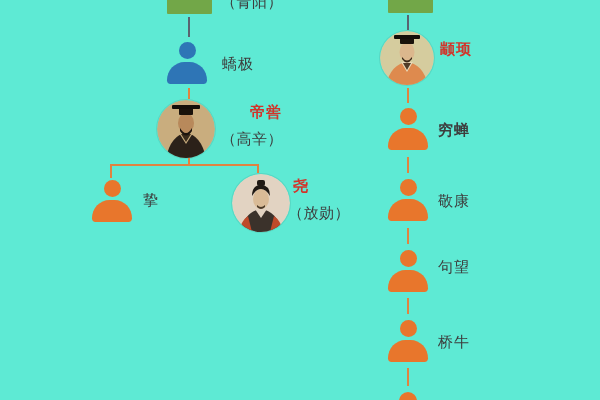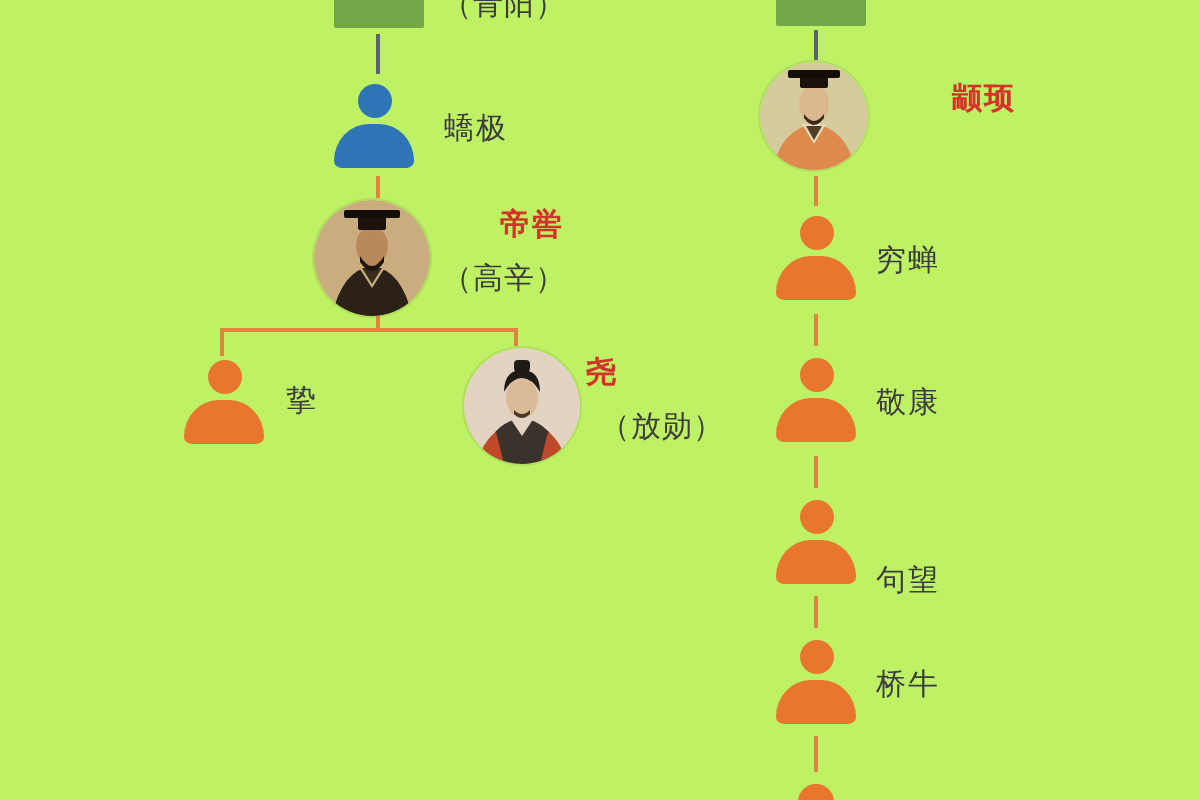--- a/index.html
+++ b/index.html
@@ -1,18 +1,18 @@
 <!DOCTYPE html>
 <html style="--green: #72A748; --blue: #2E75B6; --orange: #E8762C; --red: #D2342A; --line-orange: #E08340; --line-dark: #5A6470; --text: #3D3D3D;"><head>
 <meta charset="utf-8">
 <style>
   * { margin:0; padding:0; box-sizing:border-box; }
   html,body { background:#fff; }
   body { font-family:"Liberation Sans","DejaVu Sans",sans-serif; }
-  #canvas { position:relative; width:600px; height:400px; background:#bef264; overflow:hidden; }
+  #canvas { position:relative; width:600px; height:400px; background:#5eead4; overflow:hidden; }
 
   .greenbox { position:absolute; background:var(--green); border-radius:1px; }
   .vline { position:absolute; width:2px; }
   .vline.orange { background:var(--line-orange); }
   .vline.dark { background:var(--line-dark); }
   .hline { position:absolute; height:2px; background:var(--line-orange); }
 
   .person { position:absolute; width:40px; }
   .person .head { width:17px; height:17px; border-radius:50%; background:currentColor; margin:0 auto; }
   .person .torso { width:40px; height:22px; background:currentColor; margin-top:3px;
@@ -79,63 +79,63 @@
       <path d="M6 58 Q10 46 16 42 L20 58 Z" fill="#BF4A2A"></path>
       <path d="M52 58 Q48 46 42 42 L38 58 Z" fill="#BF4A2A"></path>
       <path d="M23 35 L29 44 L35 35 Z" fill="#E2D3C2"></path>
       <ellipse cx="29" cy="25" rx="8" ry="10" fill="#D9BB97"></ellipse>
       <path d="M20 22 Q20 11 29 11 Q38 11 38 22 Q34 15 29 15 Q24 15 20 22 Z" fill="#201A14"></path>
       <rect x="25" y="6" width="8" height="6" rx="2" fill="#201A14"></rect>
       <path d="M25 31 Q29 35 33 31 L33 33 Q29 37 25 33 Z" fill="#4A3A28"></path>
     </svg>
   </div>
   <div class="name-red" style="left:293px; top:177px;">尧</div>
-  <div class="alias" style="left:300px; top:204px;font-family:Liberation Serif, serif;">（放勋）</div>
+  <div class="alias" style="left:288px; top:204px;font-family:Liberation Serif, serif;">（放勋）</div>
 
   <div class="greenbox" style="left:388px; top:-7px; width:45px; height:20px;"></div>
 
   <div class="vline dark" style="left:407px; top:15px; height:15px;"></div>
 
   <div class="portrait" style="left:380px; top:31px; width:54px; height:54px;">
     <svg viewBox="0 0 54 54" xmlns="http://www.w3.org/2000/svg">
       <circle cx="27" cy="27" r="27" fill="#D5CC9E"></circle>
       <path d="M6 54 Q11 33 27 31 Q43 33 48 54 Z" fill="#DE8A4E"></path>
       <path d="M21 31 L27 41 L33 31 Z" fill="#E8D9B8"></path>
       <path d="M23 32 L27 39 L31 32 Z" fill="#503C28"></path>
       <ellipse cx="27" cy="21" rx="7.5" ry="9.5" fill="#DBB78D"></ellipse>
       <path d="M22 26 Q27 33 32 26 L32 28 Q27 35 22 28 Z" fill="#3A2A1A"></path>
       <rect x="20" y="7" width="14" height="6" rx="1" fill="#1A120B"></rect>
       <rect x="14" y="4" width="26" height="4" rx="1" fill="#140E08"></rect>
     </svg>
   </div>
-  <div class="name-red" style="left:440px; top:40px;margin-left:36px;">颛顼</div>
+  <div class="name-red" style="left:440px; top:40px;">颛顼</div>
 
   <div class="vline orange" style="left:407px; top:88px; height:15px;"></div>
 
   <div class="person orange" style="left:388px; top:108px;">
     <div class="head"></div>
     <div class="torso"></div>
   </div>
-  <div class="label" style="left:438px; top:121px;">穷蝉</div>
+  <div class="label" style="left:438px; top:121px;font-weight:bold;">穷蝉</div>
 
   <div class="vline orange" style="left:407px; top:157px; height:16px;"></div>
 
   <div class="person orange" style="left:388px; top:179px;">
     <div class="head"></div>
     <div class="torso"></div>
   </div>
   <div class="label" style="left:438px; top:192px;">敬康</div>
 
   <div class="vline orange" style="left:407px; top:228px; height:16px;"></div>
 
   <div class="person orange" style="left:388px; top:250px;">
     <div class="head"></div>
     <div class="torso"></div>
   </div>
-  <div class="label" style="left:438px; top:281px;">句望</div>
+  <div class="label" style="left:438px; top:258px;">句望</div>
 
   <div class="vline orange" style="left:407px; top:298px; height:16px;"></div>
 
   <div class="person orange" style="left:388px; top:320px;">
     <div class="head"></div>
     <div class="torso"></div>
   </div>
   <div class="label" style="left:438px; top:333px;text-align:right;">桥牛</div>
 
   <div class="vline orange" style="left:407px; top:368px; height:18px;"></div>

